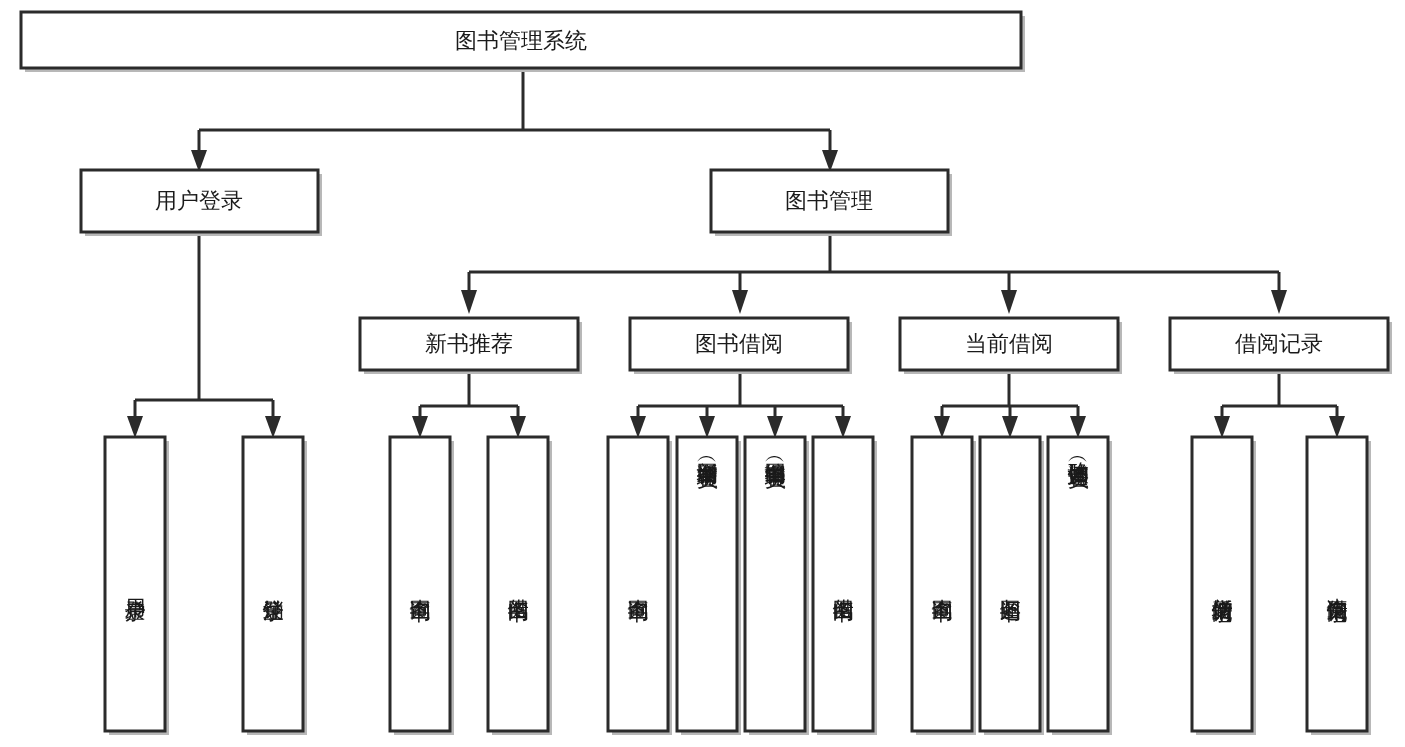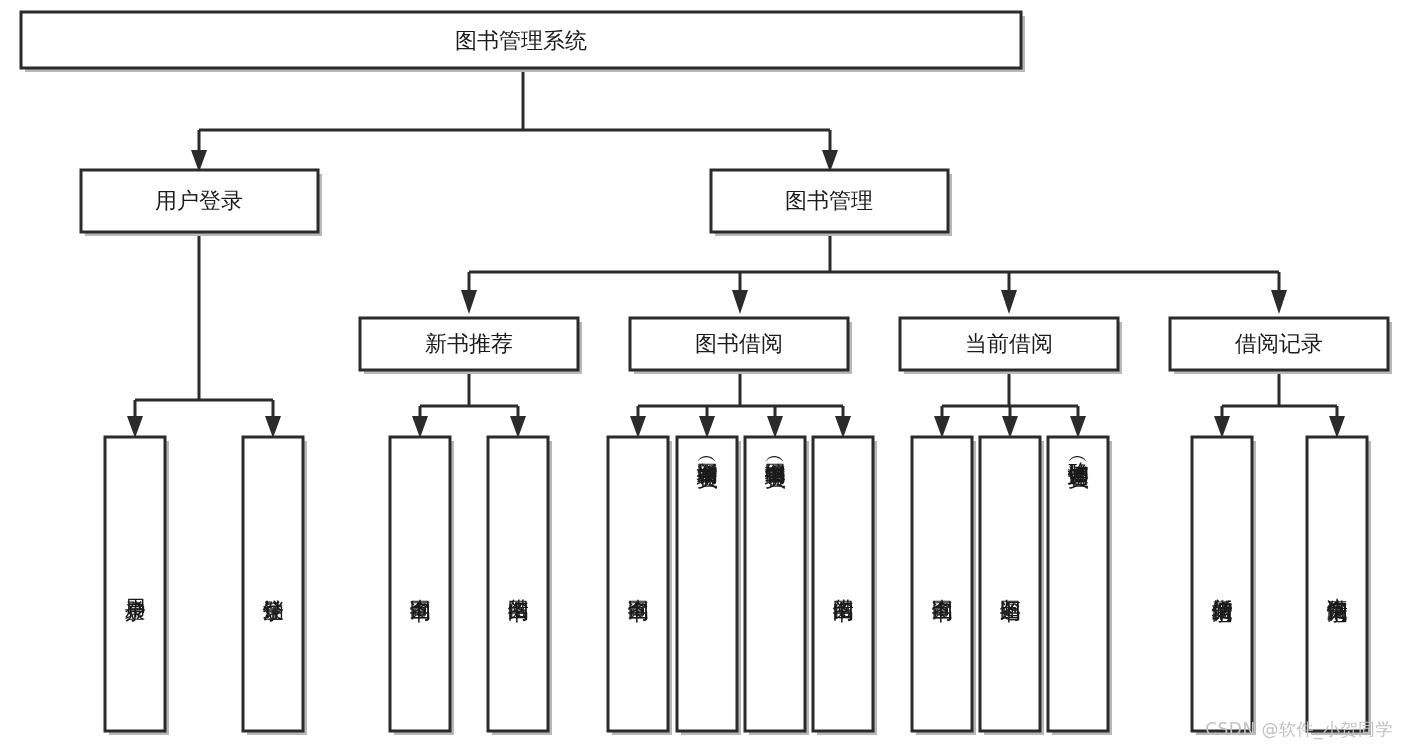--- a/index.html
+++ b/index.html
@@ -205,14 +205,13 @@
     <span class="vlabel">确认归还（管理员）</span>
   </div>
 
   <div class="vlabel-wrap" style="left:1192px;top:437px;width:60px;height:294px;">
     <span class="vlabel">新增借阅记录</span>
   </div>
   <div class="vlabel-wrap" style="left:1307px;top:437px;width:60px;height:294px;">
     <span class="vlabel">查询借阅记录</span>
   </div>
 
-  <div class="watermark">CSDN @软件_小贺同学</div>
 </div>
 
 </body></html>

